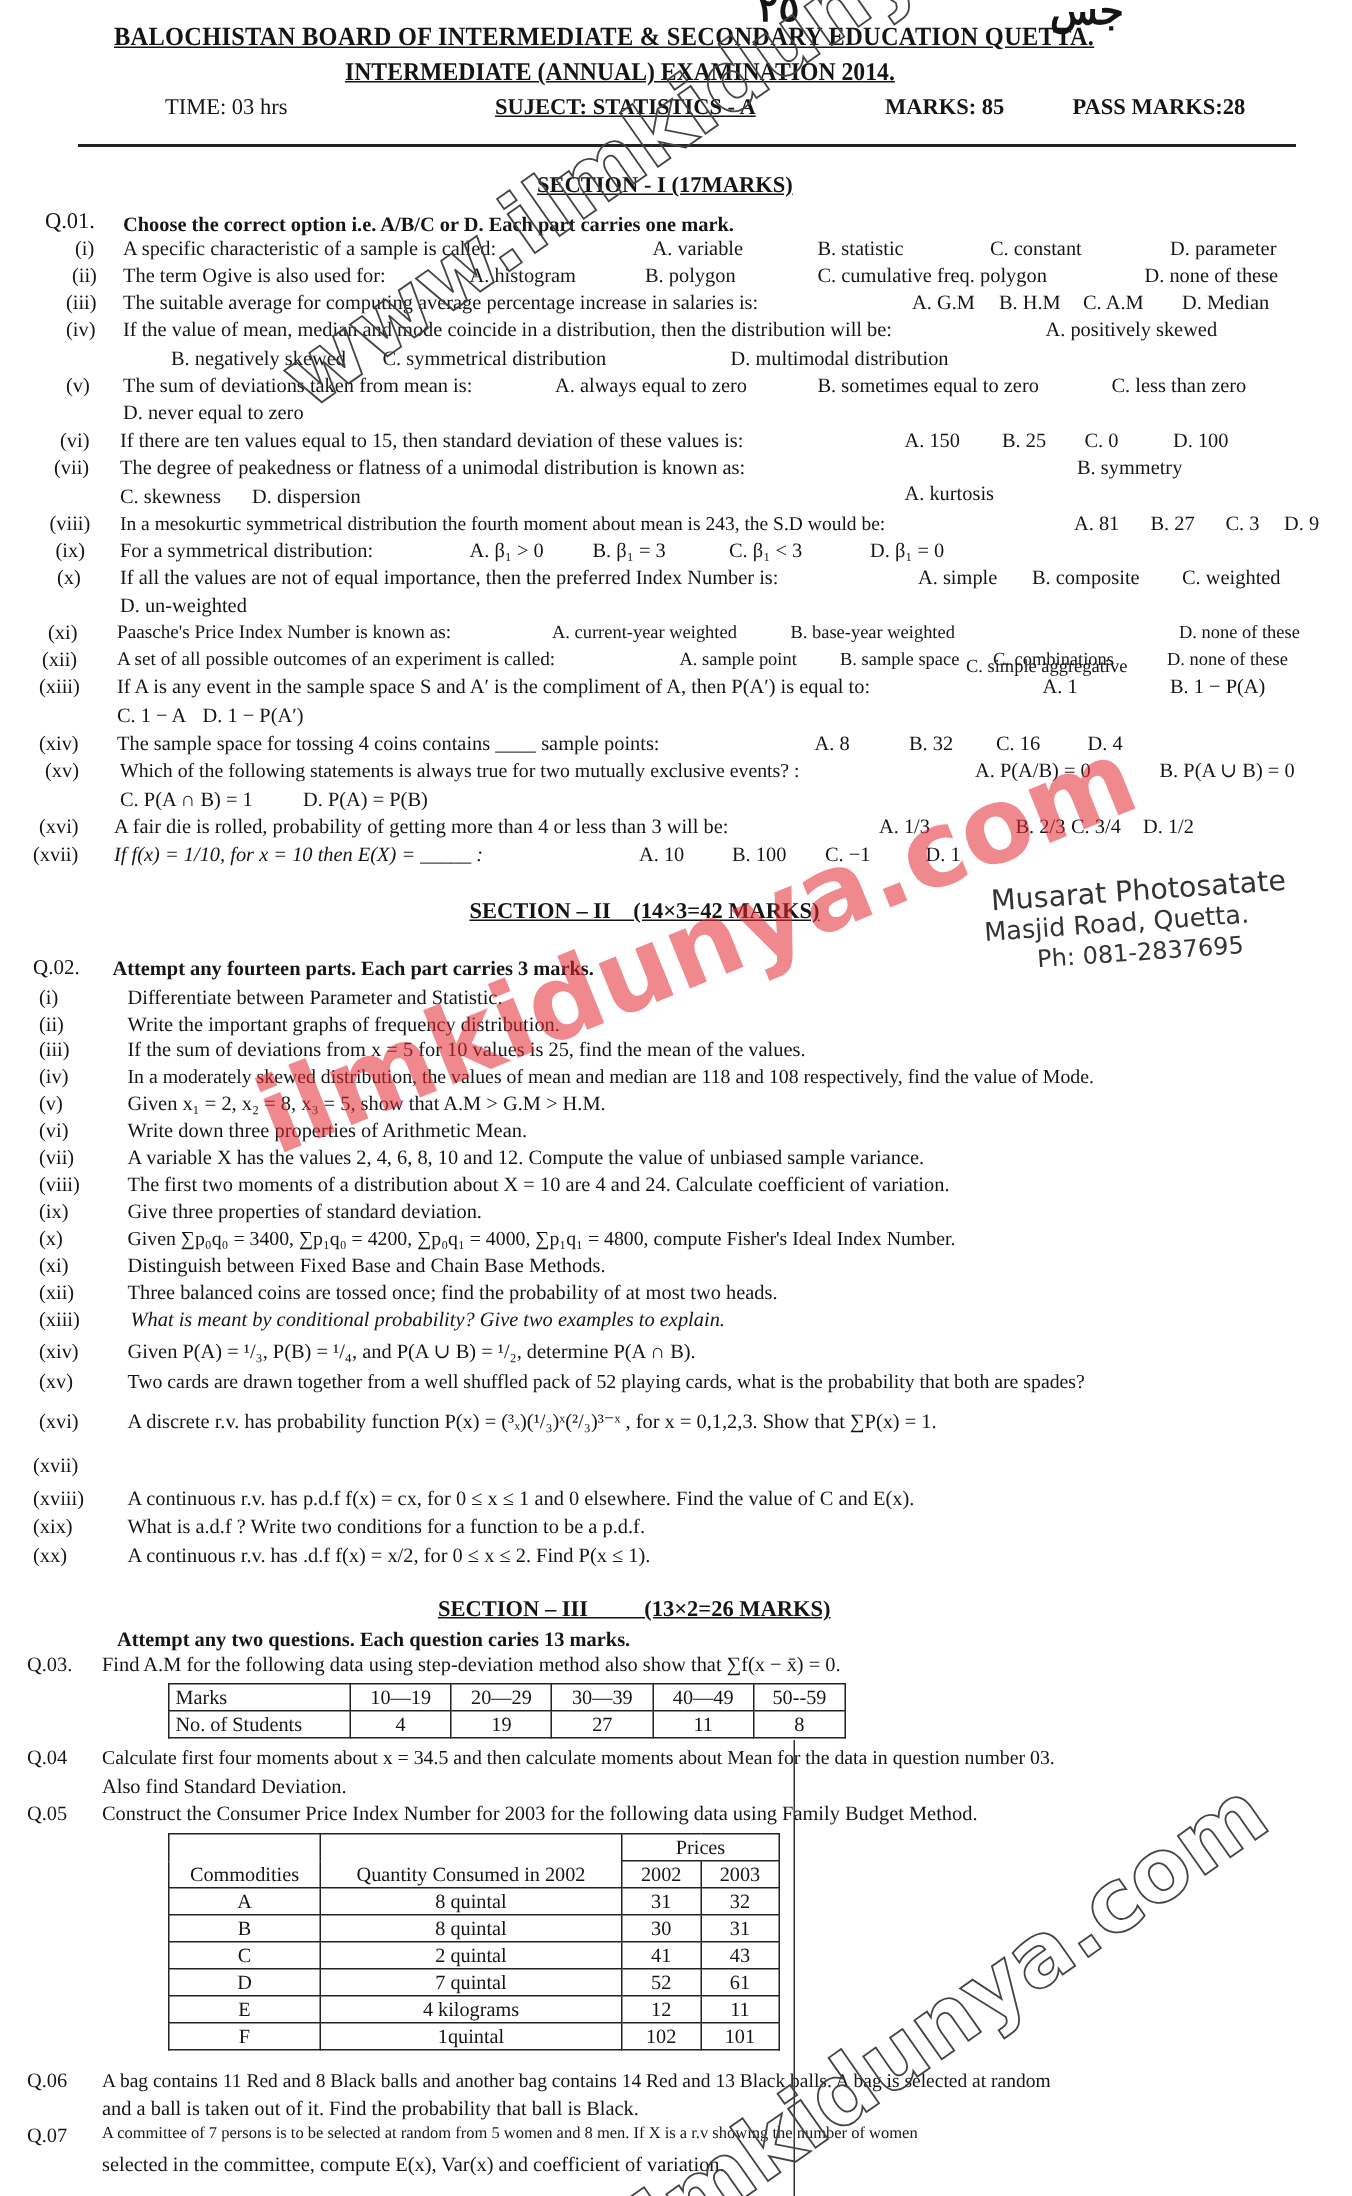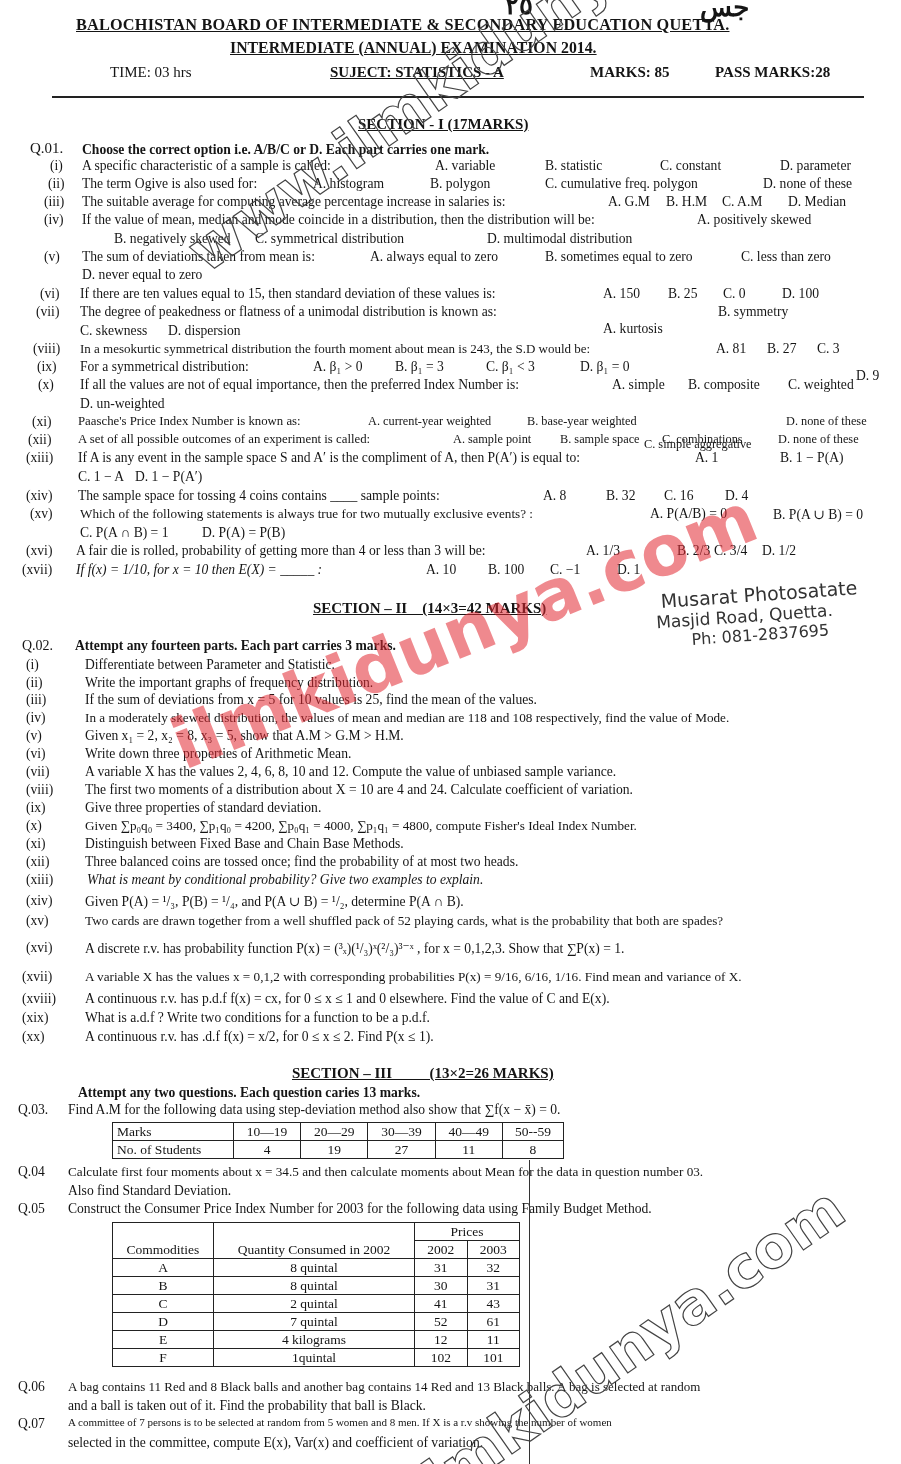--- a/index.html
+++ b/index.html
@@ -95,21 +95,21 @@
   <div class="qt" style="left:603px;top:303px;margin-top:18px;">A. kurtosis</div>
   <div class="qt" style="left:718px;top:304px;">B. symmetry</div>
   <div class="qt" style="left:80px;top:323px;">C. skewness</div>
   <div class="qt" style="left:168px;top:323px;">D. dispersion</div>
 
   <div class="qn" style="left:33px;top:341px;">(viii)</div>
   <div class="qt" style="left:80px;top:341px;font-size:13px;">In a mesokurtic symmetrical distribution the fourth moment about mean is 243, the S.D would be:</div>
   <div class="qt" style="left:716px;top:341px;">A. 81</div>
   <div class="qt" style="left:767px;top:341px;">B. 27</div>
   <div class="qt" style="left:817px;top:341px;">C. 3</div>
-  <div class="qt" style="left:856px;top:341px;margin-top:27px;">D. 9</div>
+  <div class="qt" style="left:856px;top:341px;">D. 9</div>
 
   <div class="qn" style="left:37px;top:359px;">(ix)</div>
   <div class="qt" style="left:80px;top:359px;">For a symmetrical distribution:</div>
   <div class="qt" style="left:313px;top:359px;">A. β₁ &gt; 0</div>
   <div class="qt" style="left:395px;top:359px;">B. β₁ = 3</div>
   <div class="qt" style="left:486px;top:359px;">C. β₁ &lt; 3</div>
   <div class="qt" style="left:580px;top:359px;">D. β₁ = 0</div>
 
   <div class="qn" style="left:38px;top:377px;">(x)</div>
   <div class="qt" style="left:80px;top:377px;">If all the values are not of equal importance, then the preferred Index Number is:</div>
@@ -203,21 +203,20 @@
   <div class="qt" style="left:85px;top:854px;">Three balanced coins are tossed once; find the probability of at most two heads.</div>
   <div class="qn" style="left:26px;top:872px;">(xiii)</div>
   <div class="qt" style="left:87px;top:872px;font-style:italic;">What is meant by conditional probability? Give two examples to explain.</div>
   <div class="qn" style="left:26px;top:893px;">(xiv)</div>
   <div class="qt" style="left:85px;top:893px;">Given P(A) = ¹/₃, P(B) = ¹/₄, and  P(A ∪ B) = ¹/₂, determine P(A ∩ B).</div>
   <div class="qn" style="left:26px;top:913px;">(xv)</div>
   <div class="qt" style="left:85px;top:913px;font-size:13.2px;">Two cards are drawn together from a well shuffled pack of 52 playing cards, what is the probability that both are spades?</div>
   <div class="qn" style="left:26px;top:940px;">(xvi)</div>
   <div class="qt" style="left:85px;top:940px;">A discrete r.v.  has probability function P(x) = (³ₓ)(¹/₃)ˣ(²/₃)³⁻ˣ , for x = 0,1,2,3. Show that ∑P(x) = 1.</div>
   <div class="qn" style="left:22px;top:969px;">(xvii)</div>
-  <div class="qt" style="left:85px;top:969px;font-size:13.2px;">A variable X has the values x = 0,1,2 with corresponding probabilities P(x) = 9/16, 6/16, 1/16. Find mean and variance of X.</div>
   <div class="qn" style="left:22px;top:991px;">(xviii)</div>
   <div class="qt" style="left:85px;top:991px;">A continuous r.v. has p.d.f f(x) = cx, for 0 ≤ x ≤ 1 and 0 elsewhere. Find the value of C and E(x).</div>
   <div class="qn" style="left:22px;top:1010px;">(xix)</div>
   <div class="qt" style="left:85px;top:1010px;">What is a.d.f ? Write two conditions for a function to be a p.d.f.</div>
   <div class="qn" style="left:22px;top:1029px;">(xx)</div>
   <div class="qt" style="left:85px;top:1029px;">A continuous r.v. has .d.f f(x) = x/2, for 0 ≤ x ≤ 2. Find P(x ≤ 1).</div>
 
   <div class="abs sec" style="left:292px;top:1065px;white-space:pre;">SECTION – III          (13×2=26 MARKS)</div>
   <div class="abs bold" style="left:78px;top:1085px;font-size:13.6px;">Attempt any two questions. Each question caries 13 marks.</div>
 

